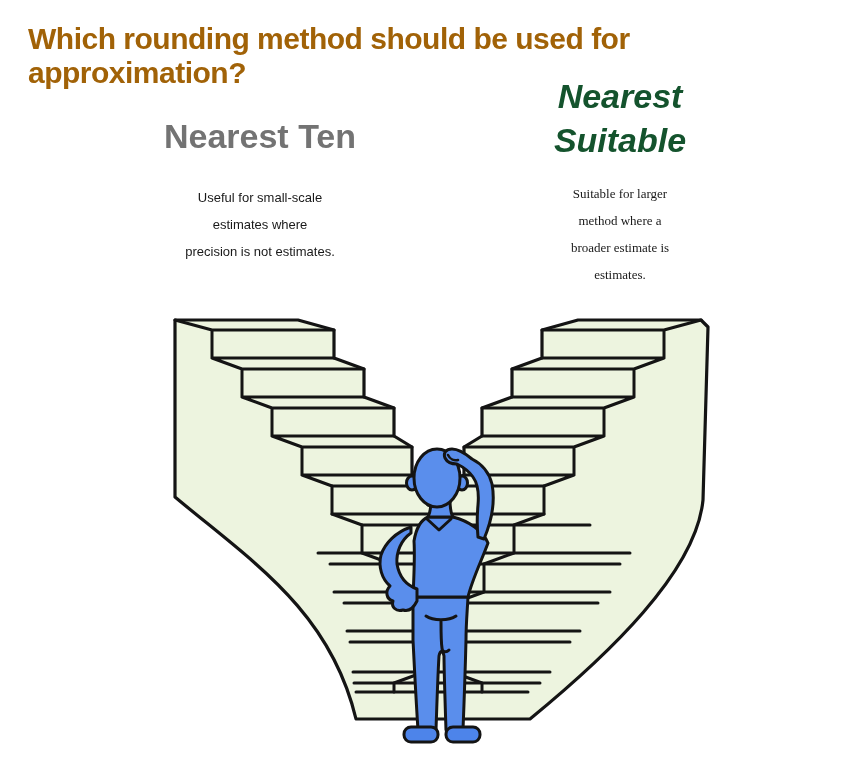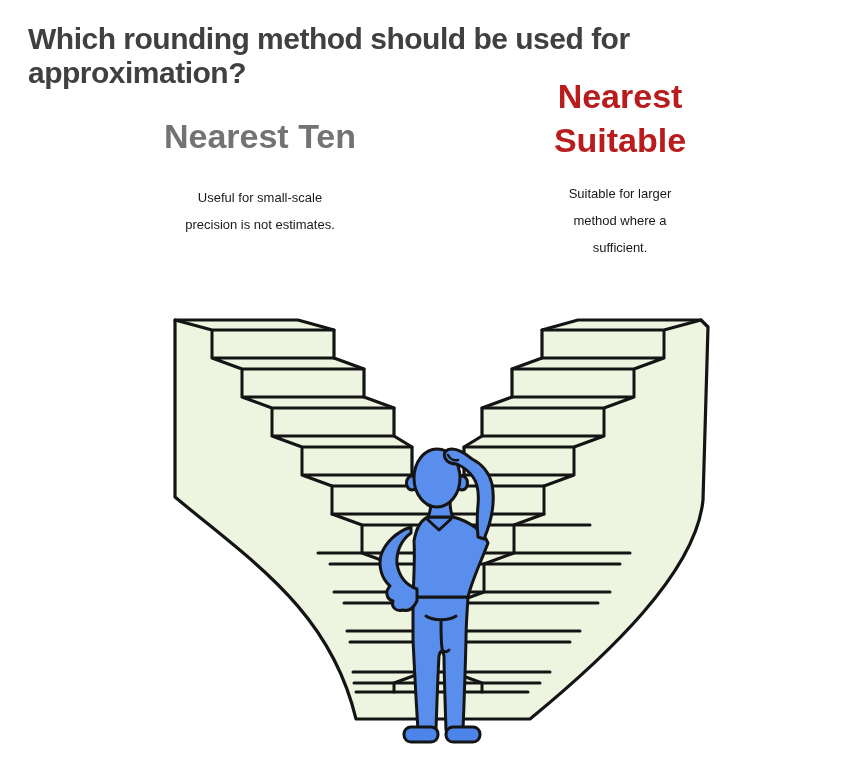--- a/index.html
+++ b/index.html
@@ -13,44 +13,46 @@
   }
   .section-heading{
     position:absolute;font-size:34px;font-weight:700;line-height:44px;text-align:center;
   }
   .heading-left{left:95px;top:114px;width:330px;}
   .heading-right{left:455px;top:74px;width:330px;}
   .section-desc{
     position:absolute;font-size:13px;line-height:27px;text-align:center;color:#191919;
   }
   .desc-left{left:95px;top:184px;width:330px;}
-  .desc-right{left:455px;top:180px;width:330px;}
+  .desc-right{left:455px;top:180px;width:330px;font-family:Liberation Serif, serif;}
   .illustration{position:absolute;left:0;top:0;width:846px;height:759px;}
 </style>
 </head>
 <body>
 
-<div class="page-title" style="color: #404040;">Which rounding method should be used for approximation?</div>
+<div class="page-title" style="color: #a16207;">Which rounding method should be used for approximation?</div>
 
 <div class="section-heading heading-left" style="color: #737373;">Nearest Ten</div>
 
-<div class="section-heading heading-right" style="color: #b91c1c;">
+<div class="section-heading heading-right" style="color: #14532d; font-style: italic;">
   <div>Nearest</div>
   <div>Suitable</div>
 </div>
 
 <div class="section-desc desc-left">
   <div>Useful for small-scale</div>
+  <div>estimates where</div>
   <div>precision is not estimates.</div>
 </div>
 
 <div class="section-desc desc-right">
   <div>Suitable for larger</div>
   <div>method where a</div>
-  <div>sufficient.</div>
+  <div>broader estimate is</div>
+  <div>estimates.</div>
 </div>
 
 <svg class="illustration" viewBox="0 0 846 759" role="img" aria-label="Confused person scratching head at the bottom of two diverging staircases">
 
   <g stroke="#141414" stroke-width="3.2" stroke-linejoin="round" stroke-linecap="round">
 
     <path fill="#edf4df" d="M175,320 L298,320 L334,330
          L334,358 L364,369 L364,397 L394,408 L394,436 L412,447 L412,475 L428,481 L428,505 L438,508
          L448,505 L448,481 L464,475 L464,447 L482,436 L482,408 L512,397 L512,369 L542,358 L542,330
          L578,320 L701,320 L708,327 L703,500

